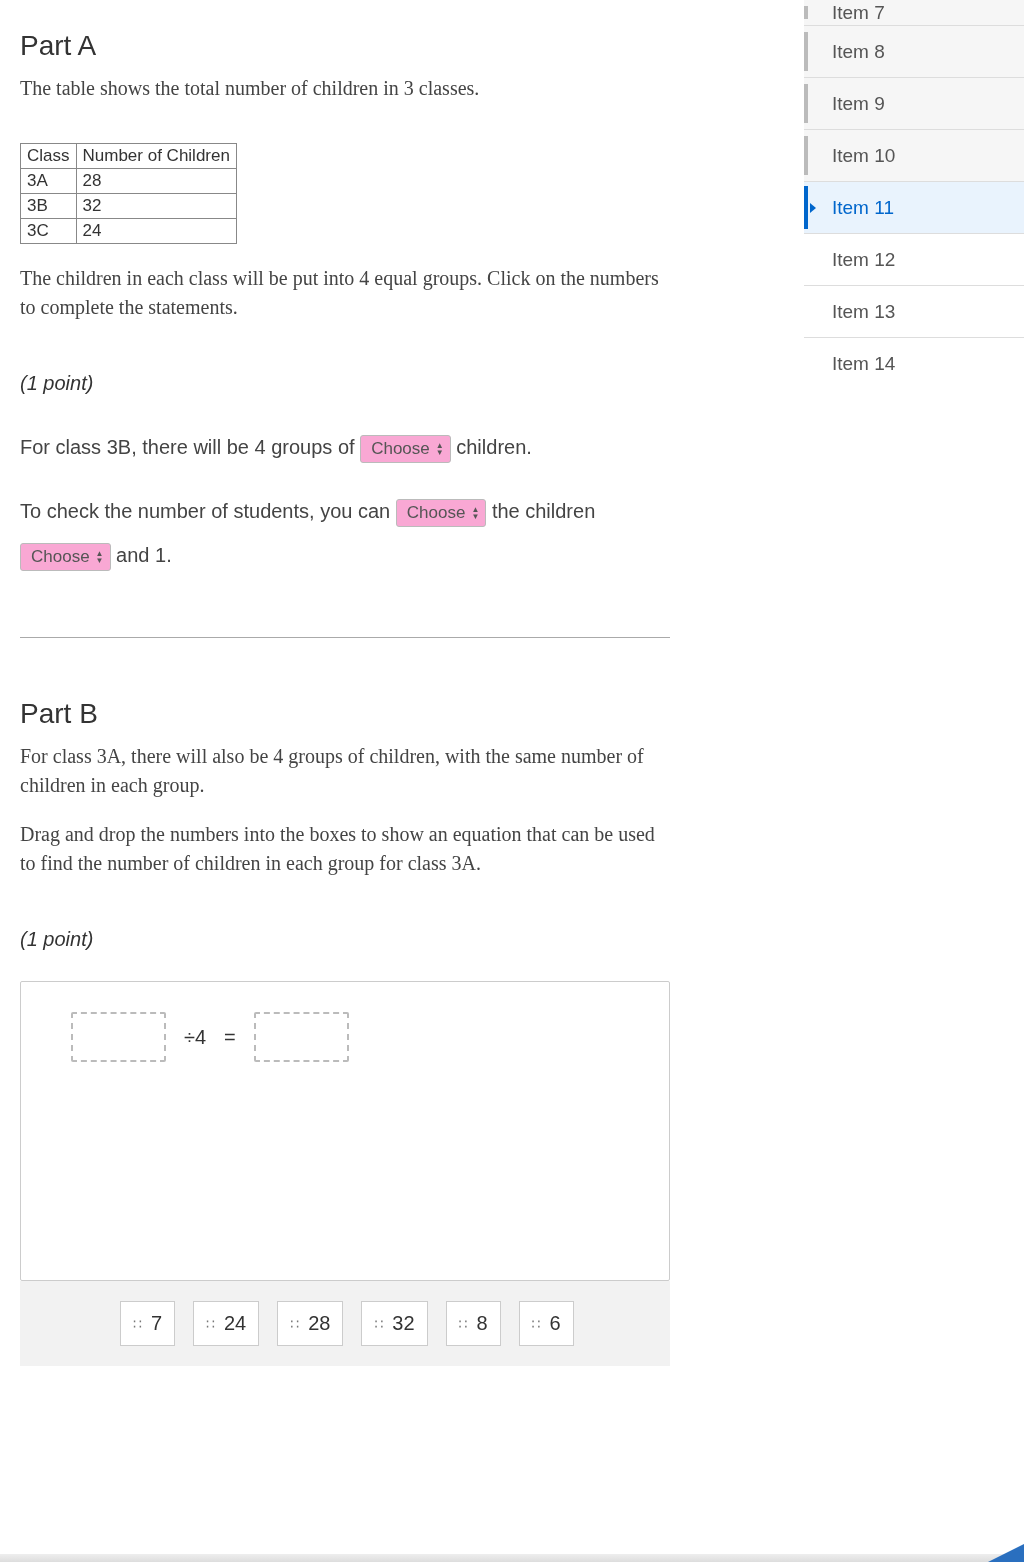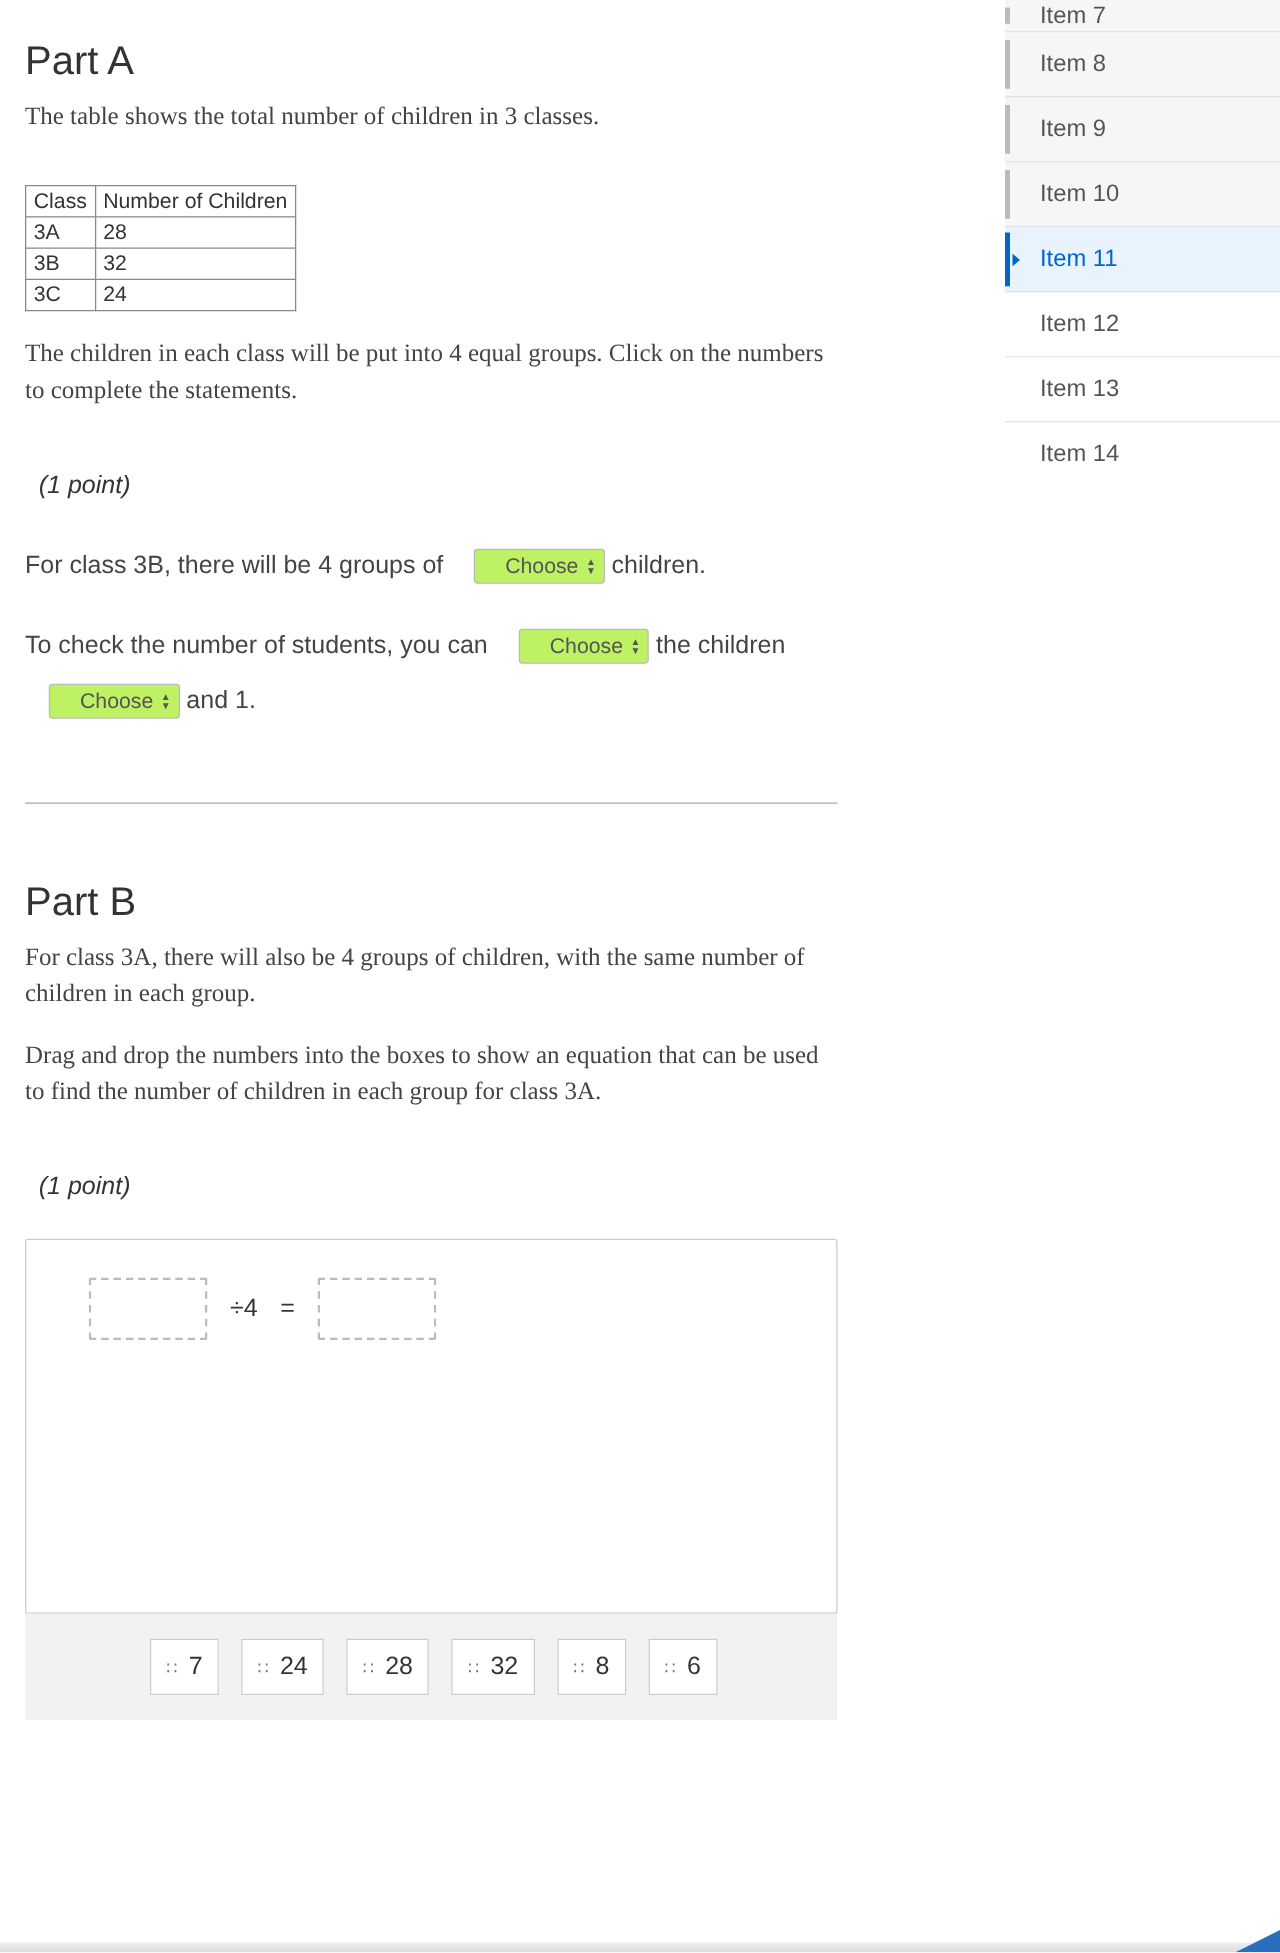--- a/index.html
+++ b/index.html
@@ -13,21 +13,21 @@
     overflow: hidden;
     position: relative;
   }
   .main {
     position: absolute;
     left: 20px;
     top: 30px;
     width: 650px;
   }
   h2.part {
-    font-size: 32px;
+    font-size: 28px;
     font-weight: 400;
     color: #333;
     margin: 0 0 12px 0;
   }
   .instr {
     font-size: 20px;
     color: #444;
     line-height: 1.45;
     margin: 0 0 20px 0;
     font-family: Liberation Serif, serif;
@@ -41,41 +41,40 @@
     padding: 2px 6px;
     font-size: 17px;
     font-weight: 400;
     text-align: left;
     color: #333;
   }
   .points {
     font-style: italic;
     font-size: 20px;
     color: #333;
-    margin: 50px 0 30px 11px;
+    margin: 50px 0 30px 0;
   }
   .statement {
     font-size: 20px;
     color: #444;
     line-height: 2.2;
     margin-bottom: 20px;
   }
   .choose {
     display: inline-flex;
     align-items: center;
     border: 1px solid #bbb;
     border-radius: 3px;
-    padding: 3px 6px 3px 24px;
+    padding: 3px 6px 3px 10px;
     font-size: 17px;
     color: #555;
-    background: #bef264;
+    background: #f9a8d4;
     vertical-align: middle;
     line-height: 1.2;
     cursor: pointer;
-    margin-left: 19px;
   }
   .choose .arrows {
     display: inline-flex;
     flex-direction: column;
     margin-left: 6px;
     font-size: 8px;
     line-height: 7px;
     color: #555;
   }
   hr.divider {

